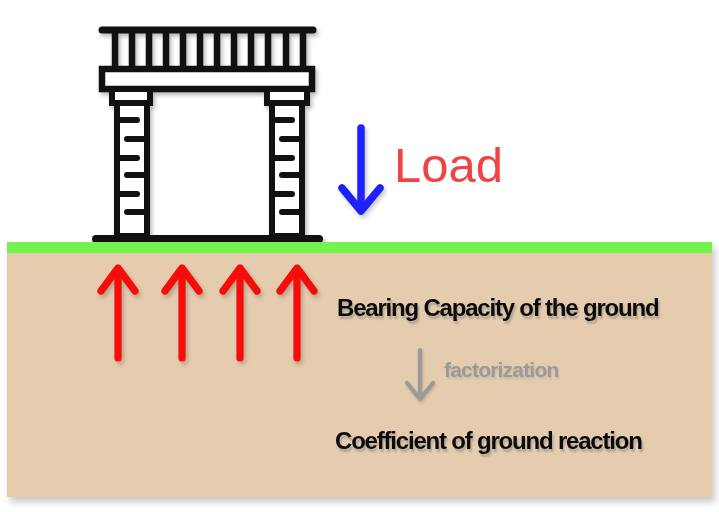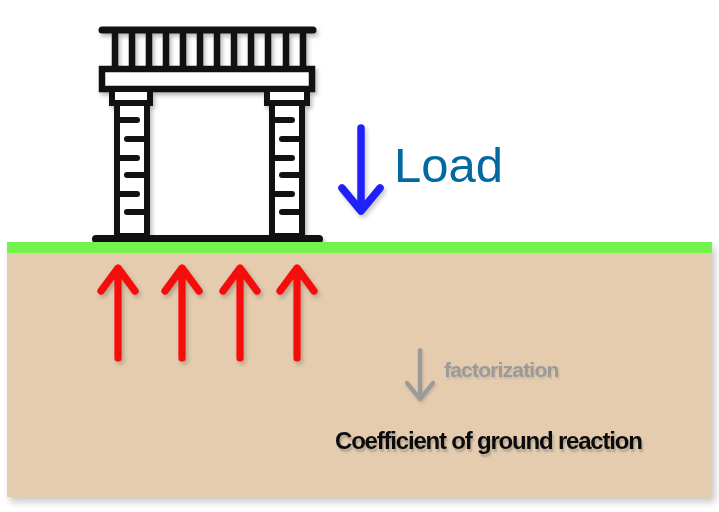--- a/index.html
+++ b/index.html
@@ -95,33 +95,34 @@
     </g>
   </svg>
 
   <svg class="abs load-arrow" viewBox="0 0 52 102" fill="none">
     <g stroke="#2020fa" stroke-width="7.5" stroke-linecap="round" stroke-linejoin="round">
       <path d="M26 4 V84"></path>
       <path d="M7 64 L26 87 L45 64"></path>
     </g>
   </svg>
 
-  <div class="abs load-label" style="color: #0369a1;">Load</div>
+  <div class="abs load-label" style="color: #ef4444;">Load</div>
 
   <div class="abs ground" style="background-color: rgb(229, 204, 174); border-top-color: rgb(116, 242, 78);"></div>
 
   <svg class="abs reaction-arrows" viewBox="0 0 240 102" fill="none">
     <g stroke="#f70c0c" stroke-width="7.2" stroke-linejoin="round" stroke-linecap="round">
       <path d="M30 98 V13 M13 31 L30 8 L47 31"></path>
       <path d="M94 98 V13 M77 31 L94 8 L111 31"></path>
       <path d="M152 98 V13 M135 31 L152 8 L169 31"></path>
       <path d="M209 98 V13 M192 31 L209 8 L226 31"></path>
     </g>
   </svg>
 
+  <div class="abs bearing-label" style="color: rgb(11, 11, 11);">Bearing Capacity of the ground</div>
 
   <svg class="abs factorization-arrow" viewBox="0 0 34 58" fill="none">
     <g stroke="#9a9a9a" stroke-width="4.2" stroke-linecap="round" stroke-linejoin="round">
       <path d="M17 3 V46"></path>
       <path d="M4 36 L17 52 L30 36"></path>
     </g>
   </svg>
 
   <div class="abs coefficient-label" style="color: rgb(11, 11, 11);">Coefficient of ground reaction</div>
 

